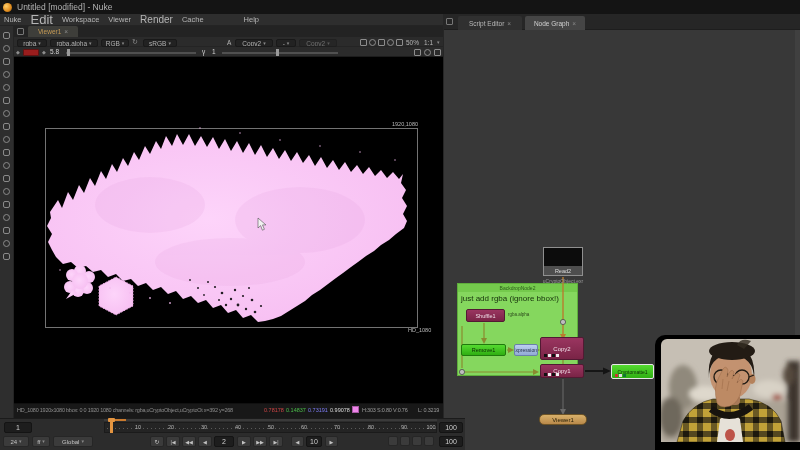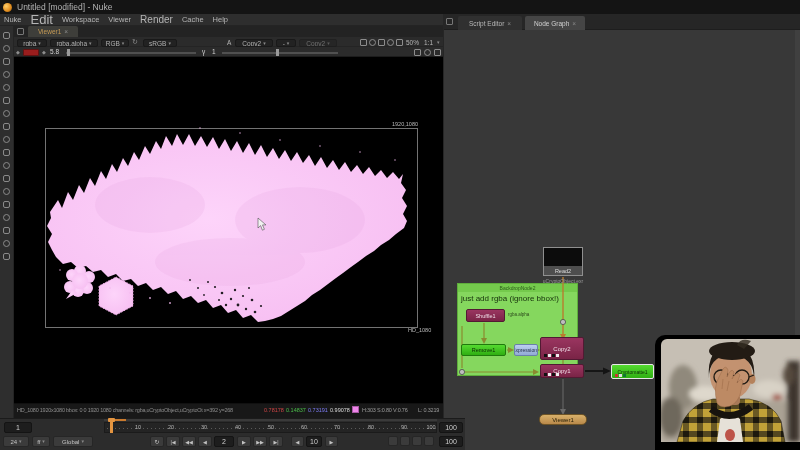--- a/index.html
+++ b/index.html
@@ -38,21 +38,21 @@
     <span style="font-size:8.5px;color:#b3b3b3;">Untitled [modified] - Nuke</span>
   </div>
 
   <div class="abs" style="left:0;top:14px;width:443px;height:12px;background:#2e2e2e;display:flex;align-items:center;gap:9px;padding-left:4px;border-bottom:1px solid #242424;">
     <span class="m" style="font-size:7.5px;color:#b5b5b5;">Nuke</span>
     <span class="m" style="font-size:13px;color:#b5b5b5;">Edit</span>
     <span class="m" style="font-size:7.5px;color:#b5b5b5;">Workspace</span>
     <span class="m" style="font-size:7.5px;color:#b5b5b5;">Viewer</span>
     <span class="m" style="font-size:10px;color:#b5b5b5;">Render</span>
     <span class="m" style="font-size:7.5px;color:#b5b5b5;">Cache</span>
-    <span class="m" style="font-size:7.5px;color:#b5b5b5;">Help</span>
+    <span class="m" style="font-size:7.5px;color:#b5b5b5;margin-left:31px;">Help</span>
   </div>
 
   <div class="abs" style="left:0;top:26px;width:14px;height:392px;background:#2e2e2e;border-right:1px solid #242424;">
     <div class="toolic"></div>
     <div class="toolic r"></div>
     <div class="toolic"></div>
     <div class="toolic r"></div>
     <div class="toolic r"></div>
     <div class="toolic"></div>
     <div class="toolic r"></div>

